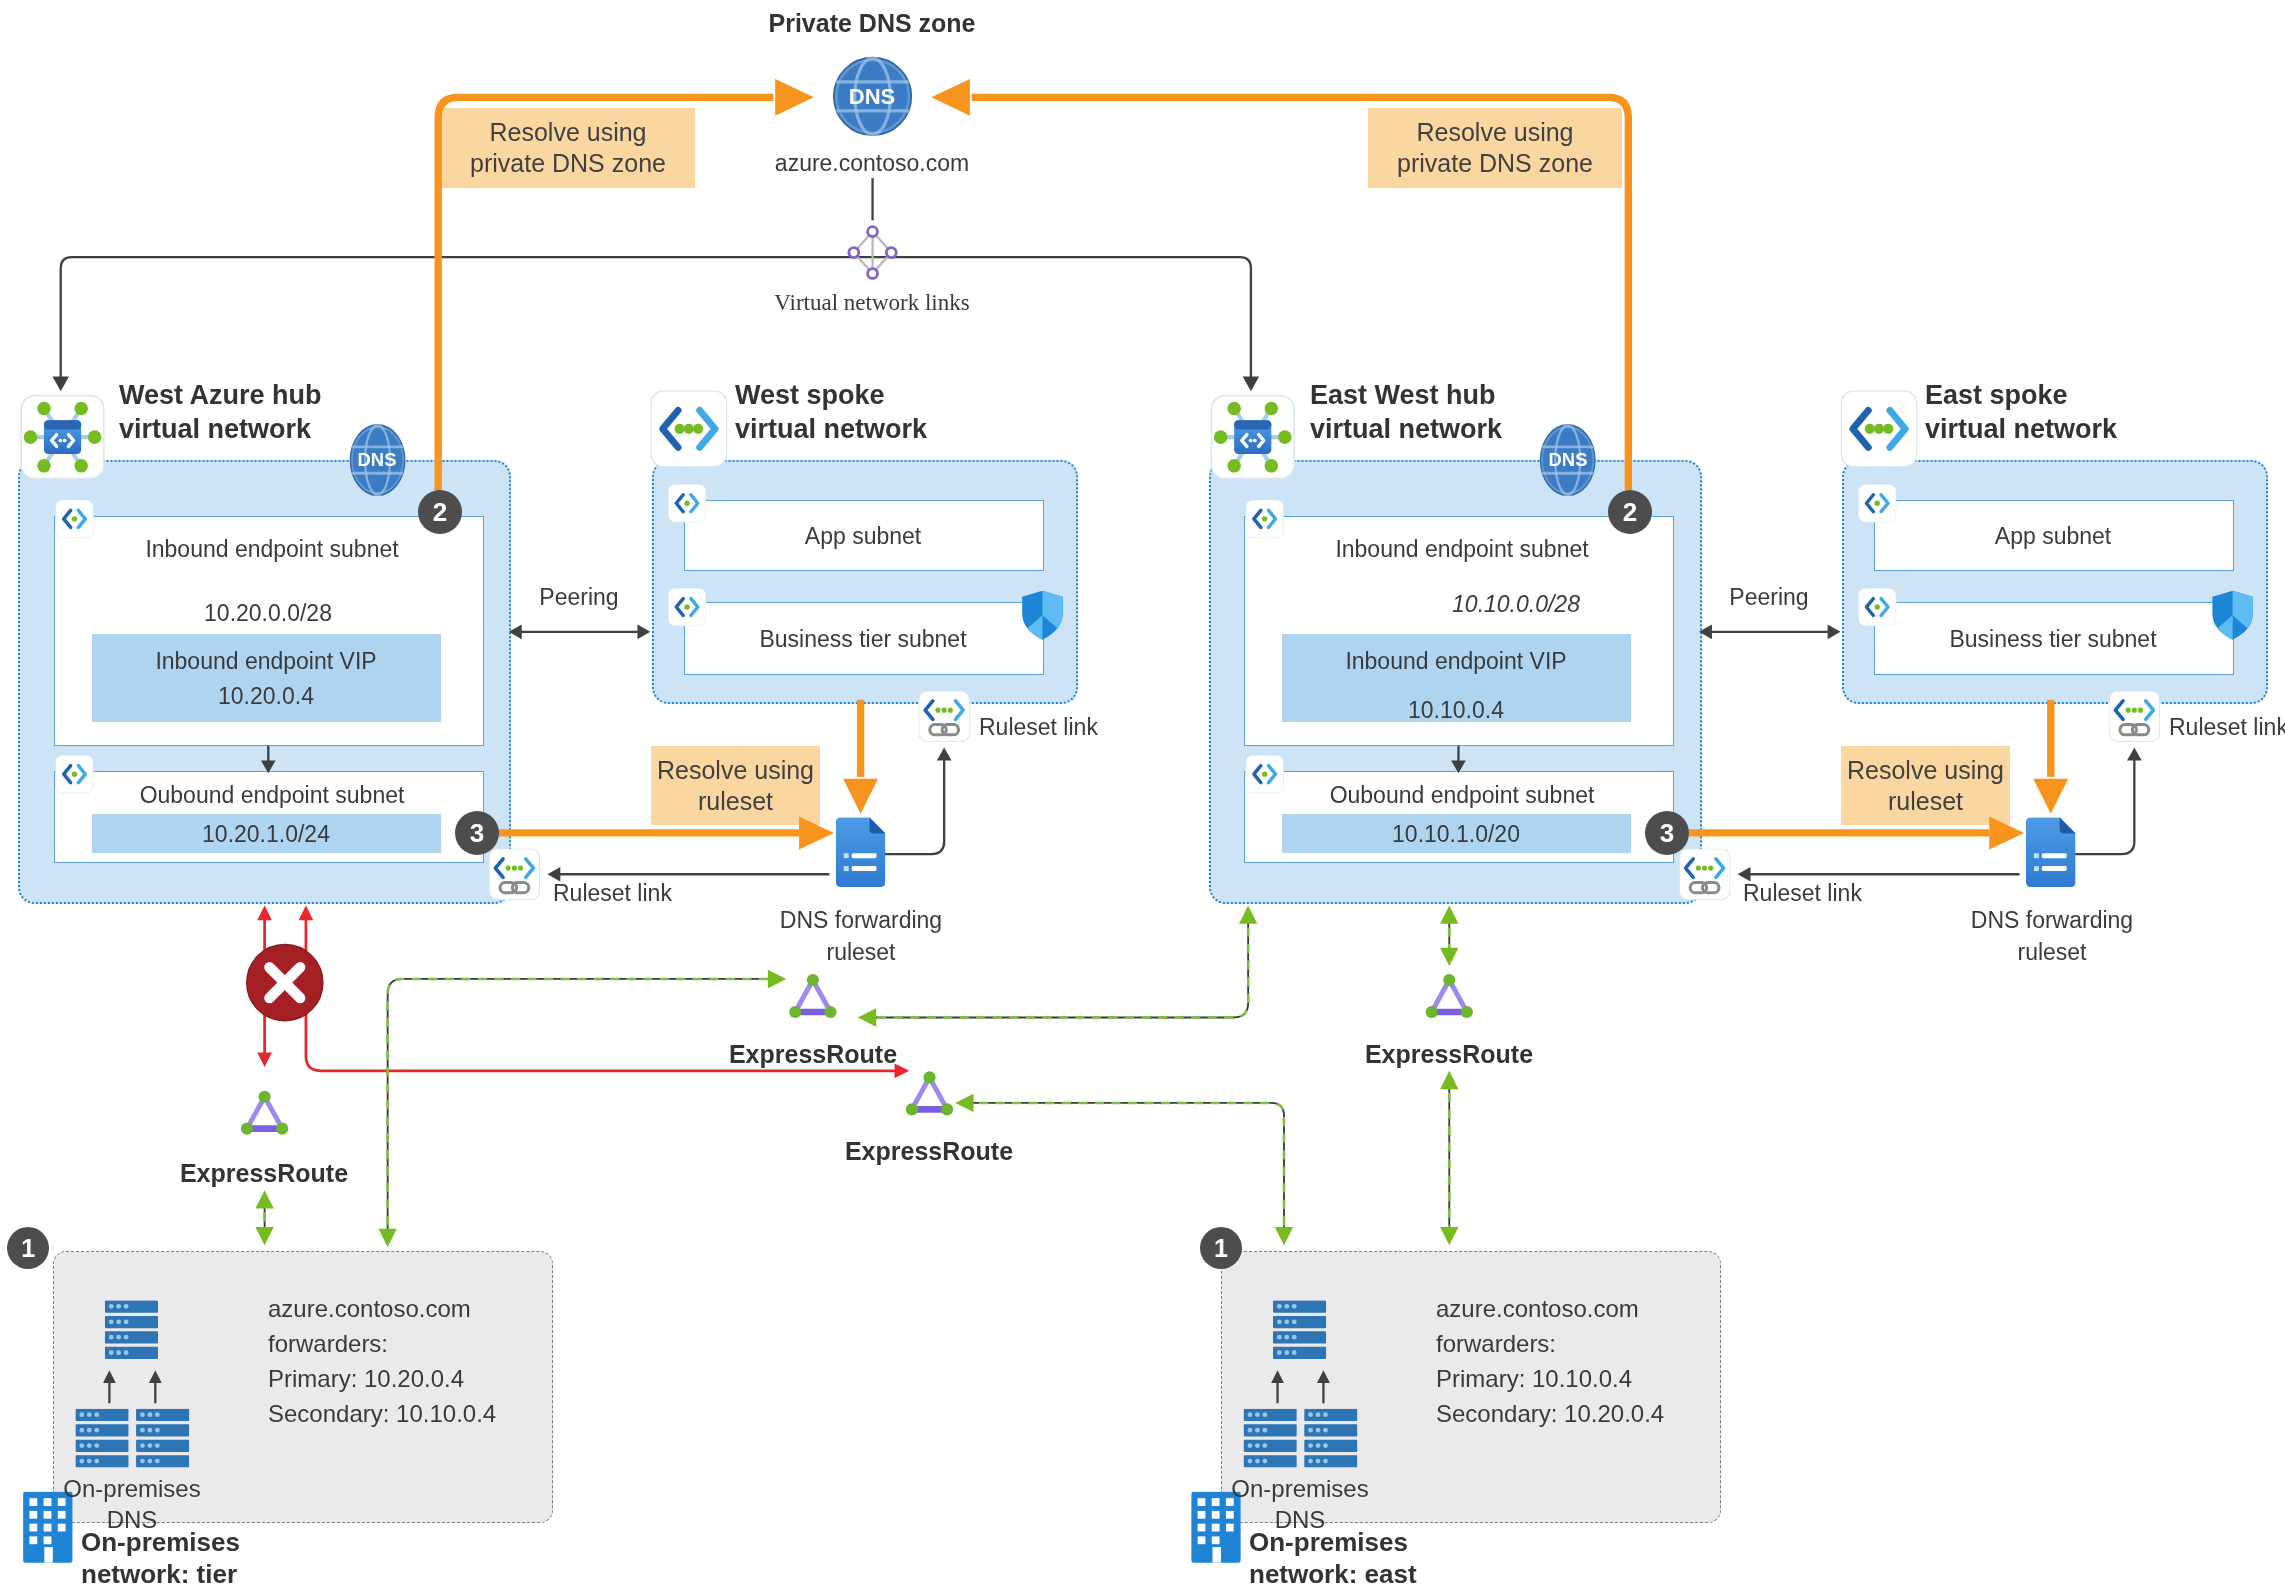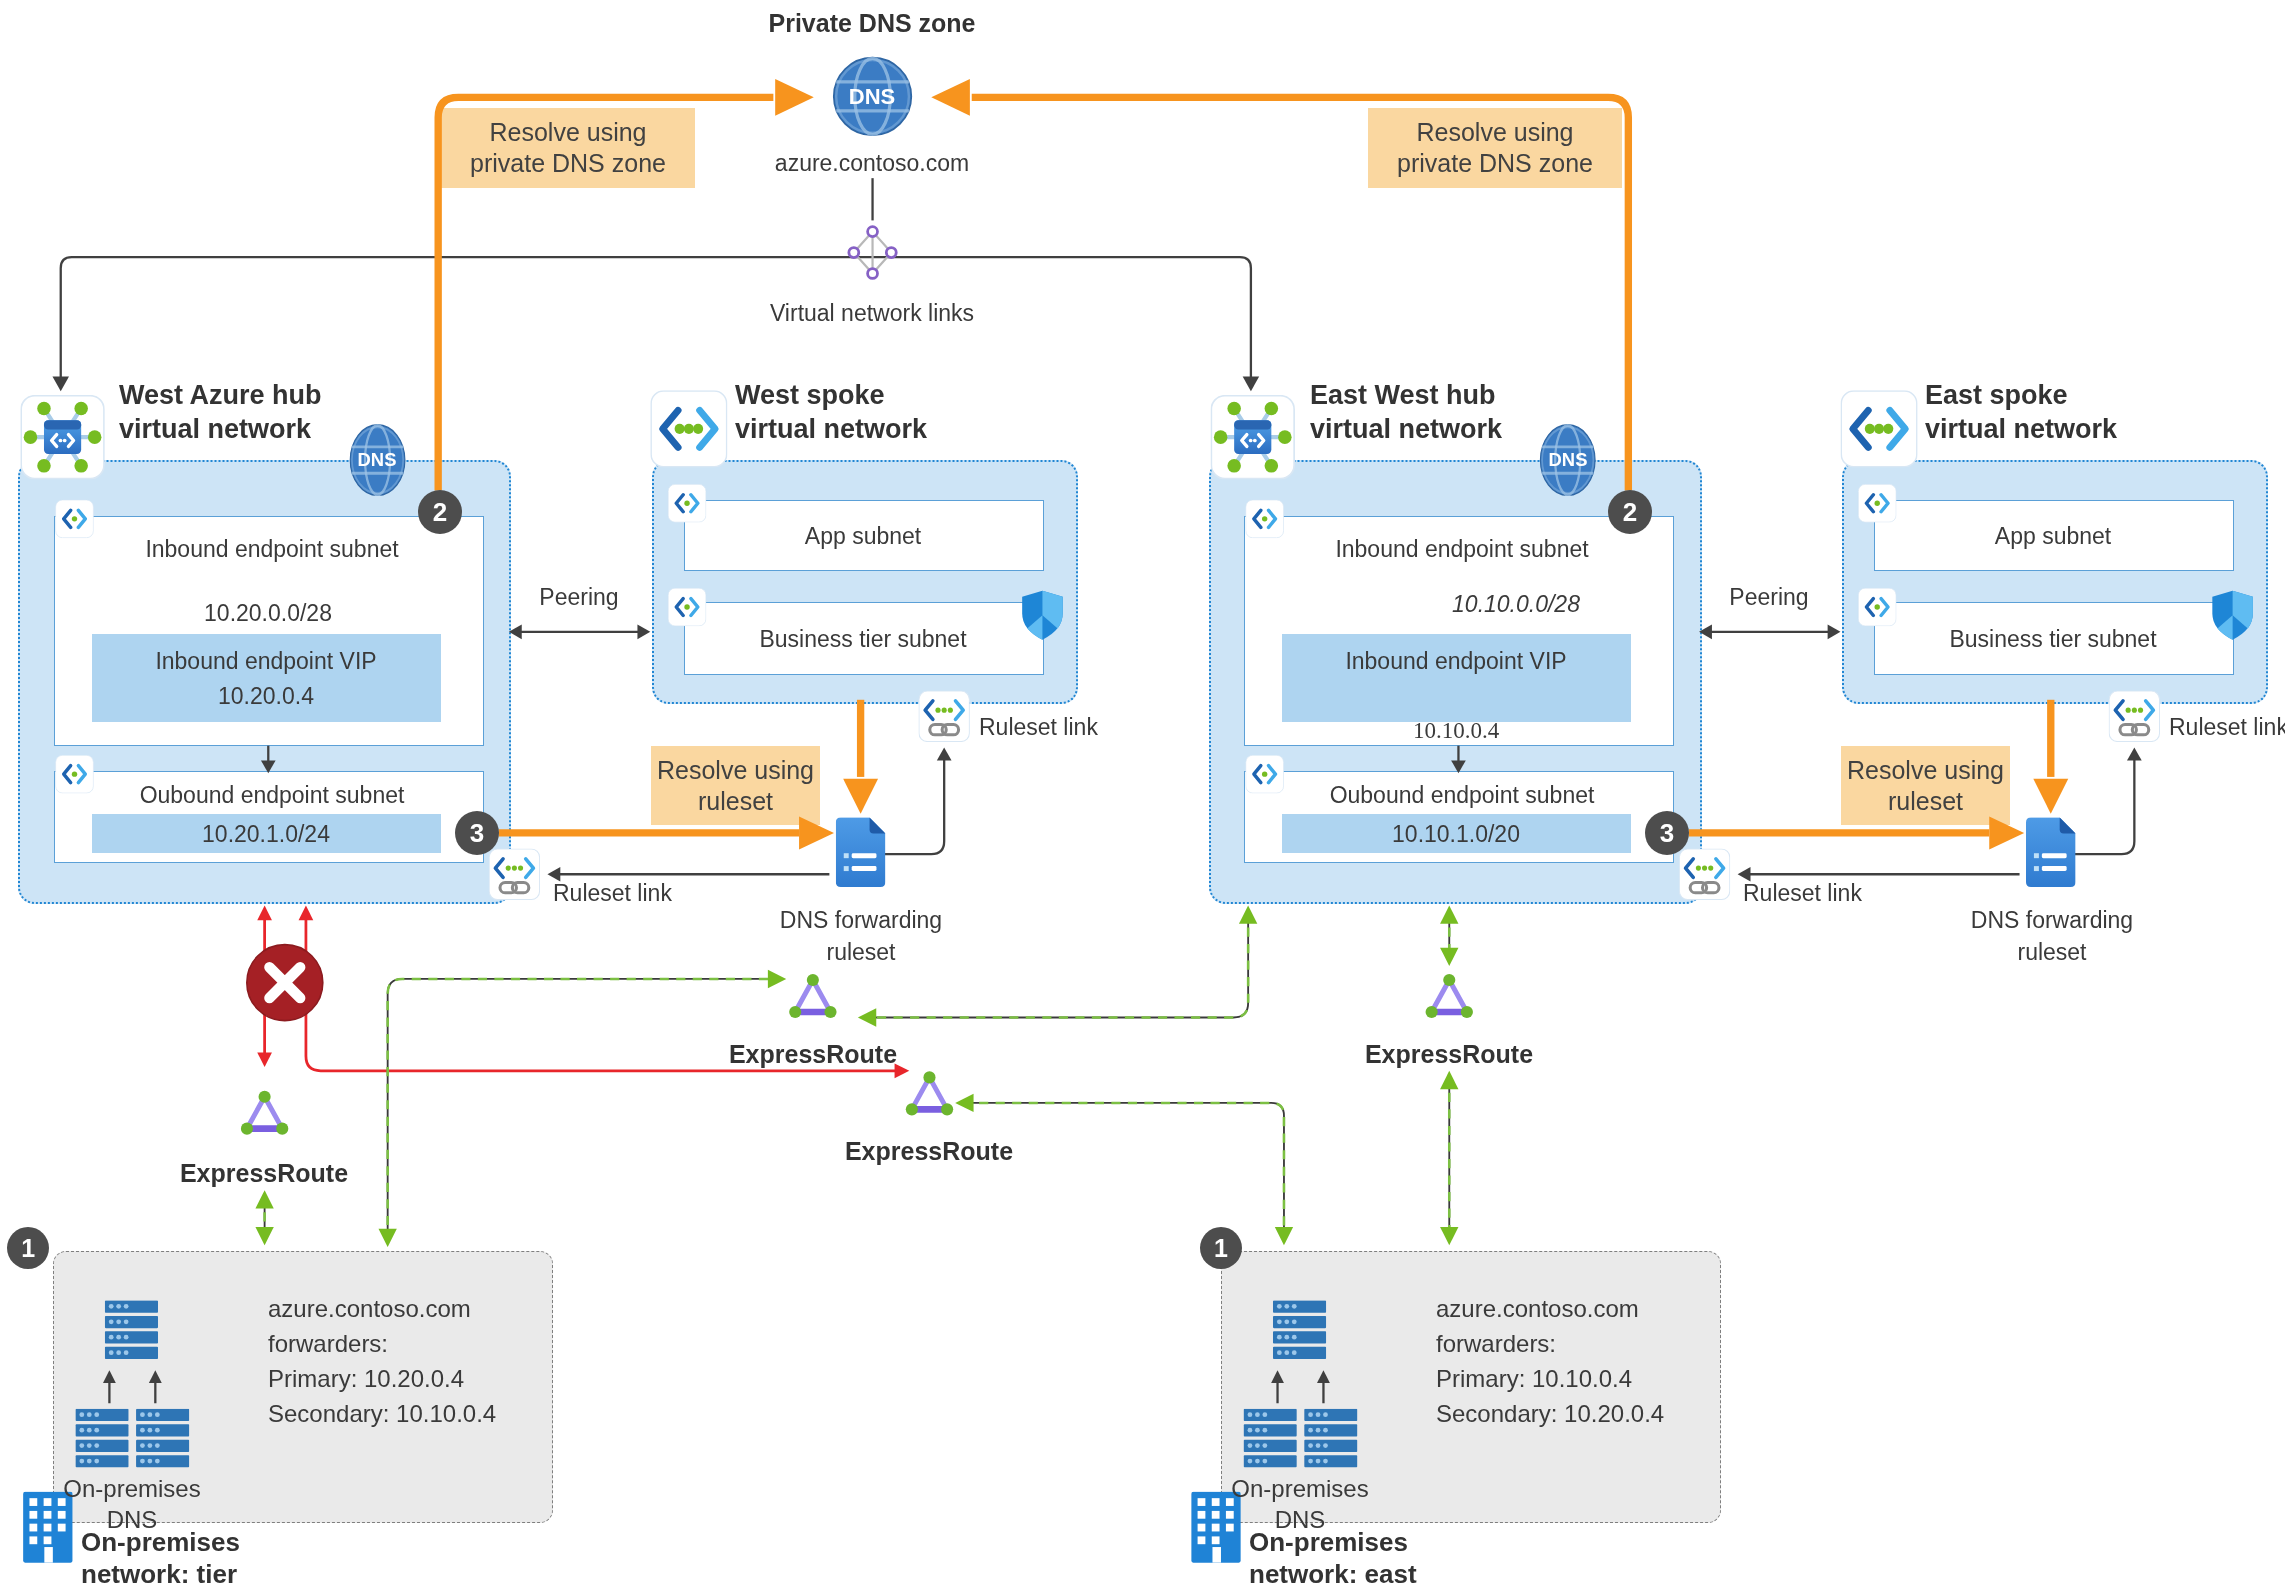--- a/index.html
+++ b/index.html
@@ -385,21 +385,21 @@
   <div class="badge badge46" style="left:7.3px;top:1227px;">
       <span>1</span>
     </div>
   <div class="badge badge46" style="left:1200px;top:1227px;">
       <span>1</span>
     </div>
 
   <div class="tc bold" style="left:872px;top:9.2px;font-size:25px;">Private DNS zone</div>
   <div class="dnsbadge-label" style="left:872px;top:84px;font-size:22px;">DNS</div>
   <div class="tc f25" style="left:872px;top:150px;">azure.contoso.com</div>
-  <div class="tc f25" style="left:872px;top:300px;">Virtual network links</div>
+  <div class="tc f25" style="left:872px;top:290px;font-family:Liberation Serif, serif;">Virtual network links</div>
 
   <div class="tl title2" style="left:119px;top:378px;">
     <div>West Azure hub</div>
     <div>virtual network</div>
   </div>
   <div class="tl title2" style="left:1310px;top:378px;">
     <div>East West hub</div>
     <div>virtual network</div>
   </div>
   <div class="tl title2" style="left:735px;top:378px;">
@@ -417,21 +417,21 @@
   <div class="tc f25" style="left:272px;top:536px;">Inbound endpoint subnet</div>
   <div class="tc f25" style="left:268px;top:600px;">10.20.0.0/28</div>
   <div class="tc f25" style="left:266px;top:648px;">Inbound endpoint VIP</div>
   <div class="tc f25" style="left:266px;top:683px;">10.20.0.4</div>
   <div class="tc f25" style="left:272px;top:782px;">Oubound endpoint subnet</div>
   <div class="tc f25" style="left:266px;top:821px;">10.20.1.0/24</div>
 
   <div class="tc f25" style="left:1462px;top:536px;">Inbound endpoint subnet</div>
   <div class="tc f25" style="left:1516px;top:591px;font-style:italic;">10.10.0.0/28</div>
   <div class="tc f25" style="left:1456px;top:648px;">Inbound endpoint VIP</div>
-  <div class="tc f25" style="left:1456px;top:718px;font-family:Liberation Serif, serif;">10.10.0.4</div>
+  <div class="tc f25" style="left:1456px;top:697px;">10.10.0.4</div>
   <div class="tc f25" style="left:1462px;top:782px;">Oubound endpoint subnet</div>
   <div class="tc f25" style="left:1456px;top:821px;">10.10.1.0/20</div>
 
   <div class="tc f25" style="left:863px;top:523px;">App subnet</div>
   <div class="tc f25" style="left:863px;top:626px;">Business tier subnet</div>
   <div class="tc f25" style="left:2053px;top:523px;">App subnet</div>
   <div class="tc f25" style="left:2053px;top:626px;">Business tier subnet</div>
 
   <div class="tc f25" style="left:579px;top:584px;">Peering</div>
   <div class="tc f25" style="left:1769px;top:584px;">Peering</div>

